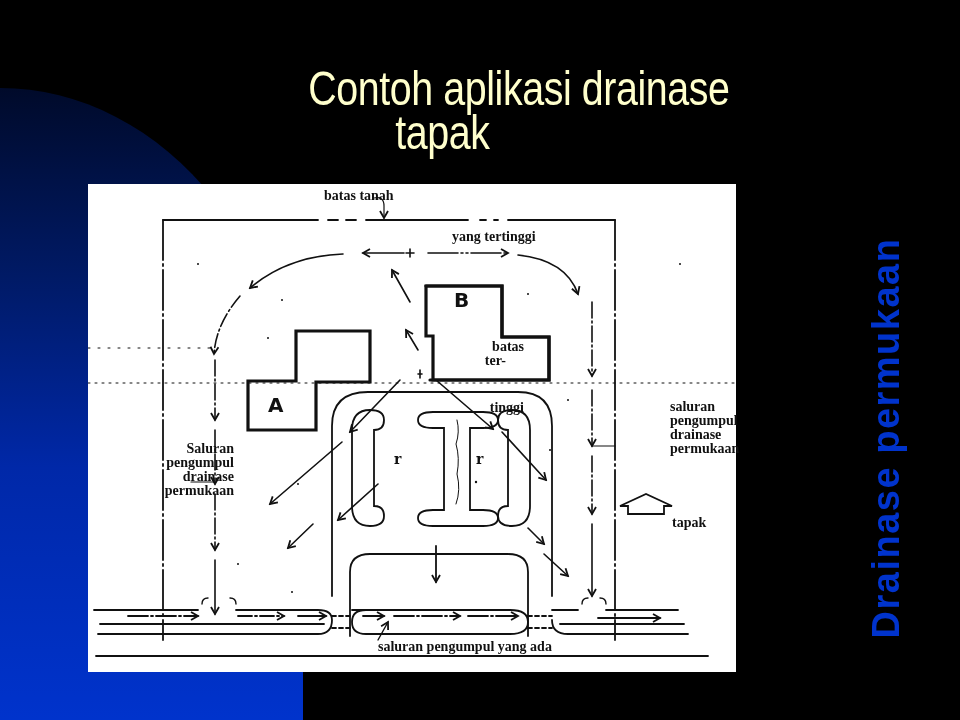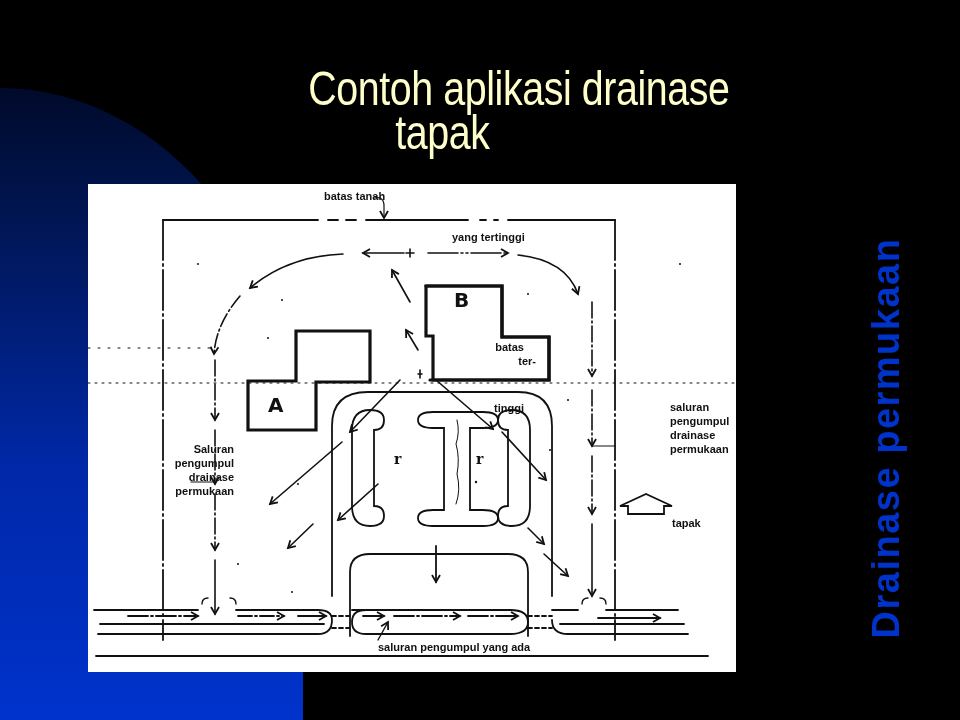--- a/index.html
+++ b/index.html
@@ -30,22 +30,22 @@
   .figure svg { position: absolute; left: 0; top: 0; }
   .vlabel {
     position: absolute; left: 886px; top: 438px;
     transform: translate(-50%, -50%) rotate(-90deg);
     color: #0033cc;
     font-family: "Liberation Sans", sans-serif;
     font-weight: bold; font-size: 38px; letter-spacing: 1.5px;
     white-space: nowrap;
   }
   .lbl {
-    position: absolute; font-family: Liberation Sans, sans-serif; font-weight: bold;
-    font-size: 11px; color: #111; line-height: 14px; white-space: nowrap; padding-left: 44px;
+    position: absolute; font-family: Liberation Serif, serif; font-weight: bold;
+    font-size: 14px; color: #111; line-height: 14px; white-space: nowrap; padding-left: 44px;
   }
   .lbl.right { text-align: right; }
   .bigl {
     position: absolute; font-family: "DejaVu Sans", sans-serif; font-weight: bold;
     font-size: 20px; color: #111;
   }
 </style>
 </head>
 <body>
 
@@ -178,21 +178,21 @@
       <text x="306" y="280">r</text>
         <text x="388" y="280">r</text>
     </g>
   </svg>
 
   <span class="lbl" style="left:192px; top:5px;">batas tanah</span>
   <span class="lbl" style="left:320px; top:46px;">yang tertinggi</span>
   <span class="bigl" style="left:180px; top:209px;">A</span>
   <span class="bigl" style="left:366px; top:104px;">B</span>
   <span class="lbl right" style="left:338px; top:156px; width:54px;">batas</span>
-  <span class="lbl right" style="left:350px; top:170px; width:54px;">ter-</span>
+  <span class="lbl right" style="left:320px; top:170px; width:54px;">ter-</span>
   <span class="lbl right" style="left:338px; top:184px; width:54px;margin-top:33px;">tinggi</span>
 
   <span class="lbl right" style="left:8px; top:258px; width:94px;">Saluran</span>
   <span class="lbl right" style="left:8px; top:272px; width:94px;">pengumpul</span>
   <span class="lbl right" style="left:8px; top:286px; width:94px;">drainase</span>
   <span class="lbl right" style="left:8px; top:300px; width:94px;">permukaan</span>
 
   <span class="lbl" style="left:538px; top:216px;">saluran</span>
   <span class="lbl" style="left:538px; top:230px;">pengumpul</span>
   <span class="lbl" style="left:538px; top:244px;">drainase</span>

